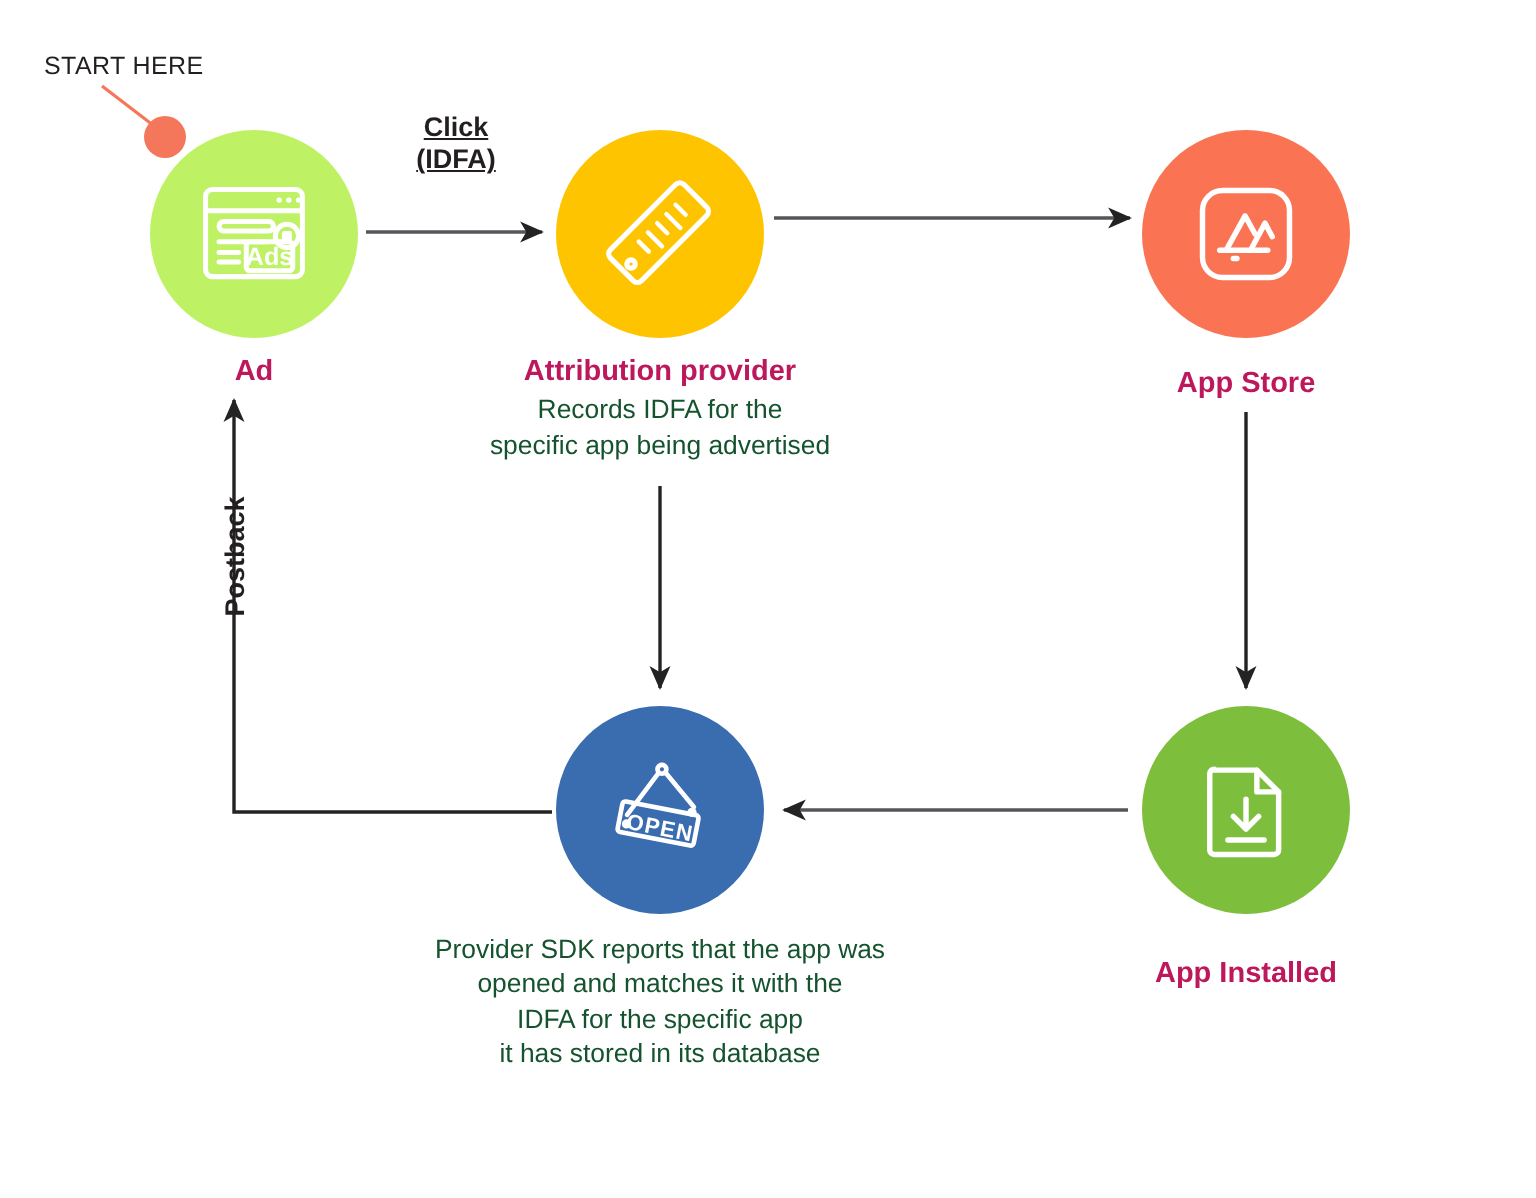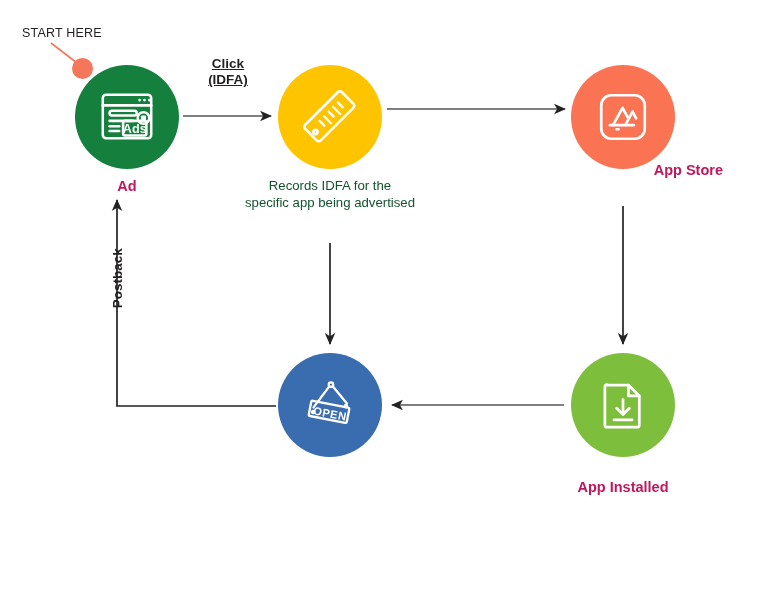--- a/index.html
+++ b/index.html
@@ -115,21 +115,21 @@
     </g>
 
     <g>
       <line x1="51" y1="43" x2="81" y2="66" stroke="#f4775c" stroke-width="1.6"></line>
     </g>
   </svg>
 
   <div class="start-label" style="left:22px; top:26px;">START HERE</div>
   <div class="dot" style="left:72px; top:58px; width:21px; height:21px; background:#f4775c;"></div>
 
-  <div class="circle" style="left:75px; top:65px; width:104px; height:104px; background:#15803d;">
+  <div class="circle" style="left:75px; top:65px; width:104px; height:104px; background:#bef264;">
     <svg width="62" height="62" viewBox="0 0 64 64">
       <g fill="none" stroke="#ffffff" stroke-width="2.6" stroke-linecap="round" stroke-linejoin="round">
         <rect x="7" y="9" width="50" height="45" rx="3.5"></rect>
         <line x1="7" y1="20" x2="57" y2="20"></line>
         <circle cx="45" cy="14.5" r="1.4" fill="#fff" stroke="none"></circle>
         <circle cx="50" cy="14.5" r="1.4" fill="#fff" stroke="none"></circle>
         <circle cx="55" cy="14.5" r="1.4" fill="#fff" stroke="none"></circle>
         <rect x="14" y="25.5" width="28" height="5" rx="2.4"></rect>
         <line x1="14" y1="36" x2="38" y2="36"></line>
         <line x1="14" y1="41.5" x2="24" y2="41.5"></line>
@@ -154,36 +154,37 @@
           <line x1="21.4" y1="35.8" x2="26.4" y2="40.8"></line>
           <line x1="26.0" y1="31.2" x2="33.0" y2="38.2"></line>
           <line x1="30.6" y1="26.6" x2="35.6" y2="31.6"></line>
           <line x1="35.2" y1="22.0" x2="42.2" y2="29.0"></line>
           <line x1="39.8" y1="17.4" x2="44.8" y2="22.4"></line>
         </g>
       </g>
     </svg>
   </div>
   <div class="caption" style="left:180px; top:177px; width:300px;">
+    <div class="cap-title">Attribution provider</div>
     <div class="cap-desc" style="white-space:pre-line;">Records IDFA for the
 specific app being advertised</div>
   </div>
 
   <div class="circle" style="left:571px; top:65px; width:104px; height:104px; background:#fa7453;">
     <svg width="58" height="58" viewBox="0 0 64 64">
       <rect x="8" y="8" width="48" height="48" rx="11" fill="none" stroke="#ffffff" stroke-width="3"></rect>
       <g fill="none" stroke="#ffffff" stroke-width="3" stroke-linecap="round" stroke-linejoin="round">
         <path d="M 21 41 L 31.5 22 L 37 32"></path>
         <path d="M 34.5 41 L 42.5 26 L 46.5 33.5"></path>
         <line x1="17.5" y1="41" x2="44" y2="41"></line>
         <line x1="25" y1="45.5" x2="27" y2="45.5"></line>
       </g>
     </svg>
   </div>
-  <div class="caption" style="left:523px; top:161px; width:200px;text-align:right;">
+  <div class="caption" style="left:523px; top:183px; width:200px;">
     <div class="cap-title">App Store</div>
   </div>
 
   <div class="circle" style="left:571px; top:353px; width:104px; height:104px; background:#7dbe3c;">
     <svg width="58" height="58" viewBox="0 0 64 64">
       <g fill="none" stroke="#ffffff" stroke-width="3" stroke-linecap="round" stroke-linejoin="round">
         <path d="M 14 10 h 24 l 12 12 v 32 a 2.5 2.5 0 0 1 -2.5 2.5 h -33 a 2.5 2.5 0 0 1 -2.5 -2.5 v -42 a 2.5 2.5 0 0 1 2.5 -2.5 z"></path>
         <path d="M 38 10 v 12 h 12"></path>
         <line x1="32" y1="26" x2="32" y2="42"></line>
         <path d="M 25 35.5 L 32 42.5 L 39 35.5"></path>
@@ -202,20 +203,24 @@
         <path d="M 31.3 12.8 L 15 34.5"></path>
         <path d="M 34.8 12.6 L 49.5 30.5"></path>
         <rect x="11" y="31" width="40" height="16" rx="1.6" transform="rotate(11 31 39)"></rect>
         <circle cx="14.7" cy="39.2" r="1.2"></circle>
         <circle cx="48.5" cy="33.2" r="1.2"></circle>
       </g>
       <text x="32" y="45" font-family="Liberation Sans, sans-serif" font-size="11.5" font-weight="bold" fill="#ffffff" text-anchor="middle" transform="rotate(11 32 41)" letter-spacing="0.6">OPEN</text>
     </svg>
   </div>
   <div class="caption" style="left:168px; top:466px; width:324px;">
+    <div class="cap-desc" style="white-space:pre-line;">Provider SDK reports that the app was
+opened and matches it with the
+IDFA for the specific app
+it has stored in its database</div>
   </div>
 
   <div class="edge-label" style="left:178px; top:56px; width:100px;text-decoration:underline;">Click
 (IDFA)</div>
 
   <div class="edge-label vert" style="left:68px; top:270px; width:100px;">Postback</div>
 
 </div>
 
 </body></html>

